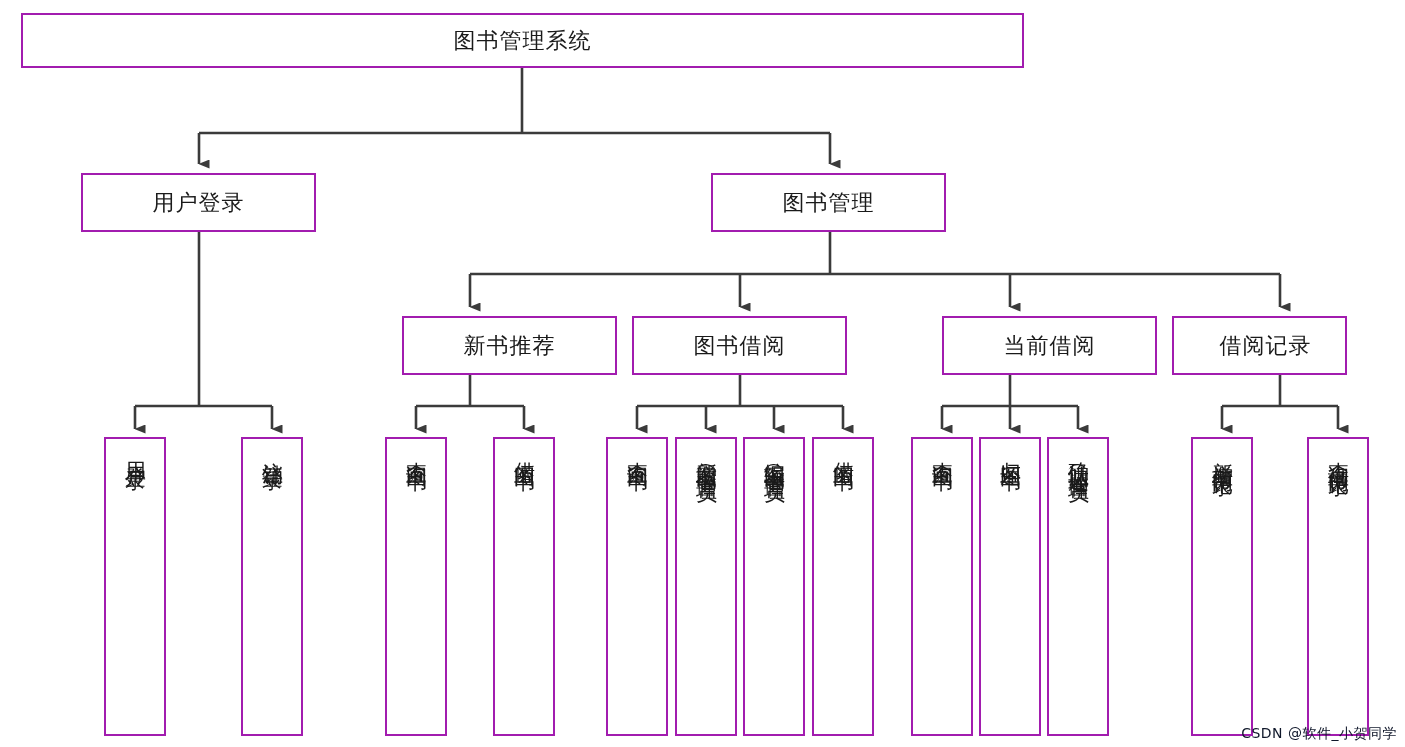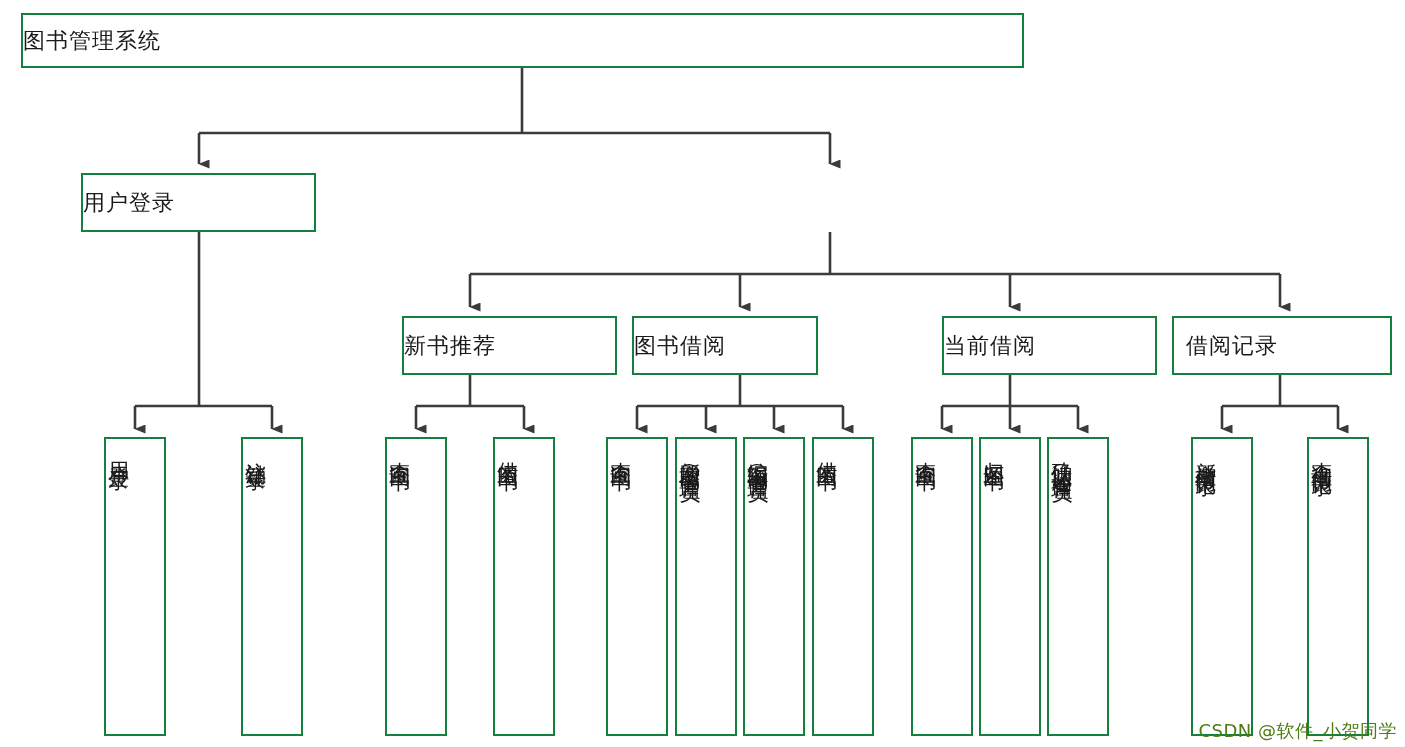--- a/index.html
+++ b/index.html
@@ -13,23 +13,24 @@
     width:1405px;
     height:747px;
     background:#ffffff;
     overflow:hidden;
   }
   
   .node{
     position:absolute;
     box-sizing:border-box;
     background:#ffffff;
-    border:2px solid #15803d;
+    border:2px solid #a21caf;
     display:flex;
     align-items:center;
+    justify-content:center;
     z-index:3;
   }
   .node .label{
     font-size:22px;
     line-height:1.05;
     letter-spacing:1px;
     color:#1a1a1a;
     white-space:nowrap;
     text-align:center;
   }
@@ -56,22 +57,22 @@
     left:0;top:0;
     width:1405px;height:747px;
     z-index:1;
     pointer-events:none;
   }
   
   #watermark{
     position:absolute;
     right:8px;
     bottom:4px;
-    font-size:18px;
-    color:#4d7c0f;
+    font-size:14px;
+    color:#0f172a;
     letter-spacing:0.5px;
     z-index:5;
     white-space:nowrap;
     user-select:none;
     text-align:right;
   }
 </style>
 </head>
 <body>
 
@@ -128,34 +129,37 @@
   </svg>
 
   <div class="node horizontal" style="left:21px;top:13px;width:1003px;height:55px;">
     <span class="label">图书管理系统</span>
   </div>
 
   <div class="node horizontal" style="left:81px;top:173px;width:235px;height:59px;">
     <span class="label">用户登录</span>
   </div>
 
+  <div class="node horizontal" style="left:711px;top:173px;width:235px;height:59px;">
+    <span class="label">图书管理</span>
+  </div>
 
   <div class="node horizontal" style="left:362px;top:316px;width:215px;height:59px;margin-left:40px;">
     <span class="label">新书推荐</span>
   </div>
 
-  <div class="node horizontal" style="left:632px;top:316px;width:186px;height:59px;">
+  <div class="node horizontal" style="left:632px;top:316px;width:215px;height:59px;">
     <span class="label">图书借阅</span>
   </div>
 
   <div class="node horizontal" style="left:902px;top:316px;width:215px;height:59px;margin-left:40px;">
     <span class="label">当前借阅</span>
   </div>
 
-  <div class="node horizontal" style="left:1172px;top:316px;width:220px;height:59px;padding-left:12px;">
+  <div class="node horizontal" style="left:1172px;top:316px;width:175px;height:59px;padding-left:12px;">
     <span class="label">借阅记录</span>
   </div>
 
   <div class="node vertical" style="left:104px;top:437px;width:62px;height:299px;">
     <span class="label">用户登录</span>
   </div>
 
   <div class="node vertical" style="left:241px;top:437px;width:62px;height:299px;">
     <span class="label">注销登录</span>
   </div>

